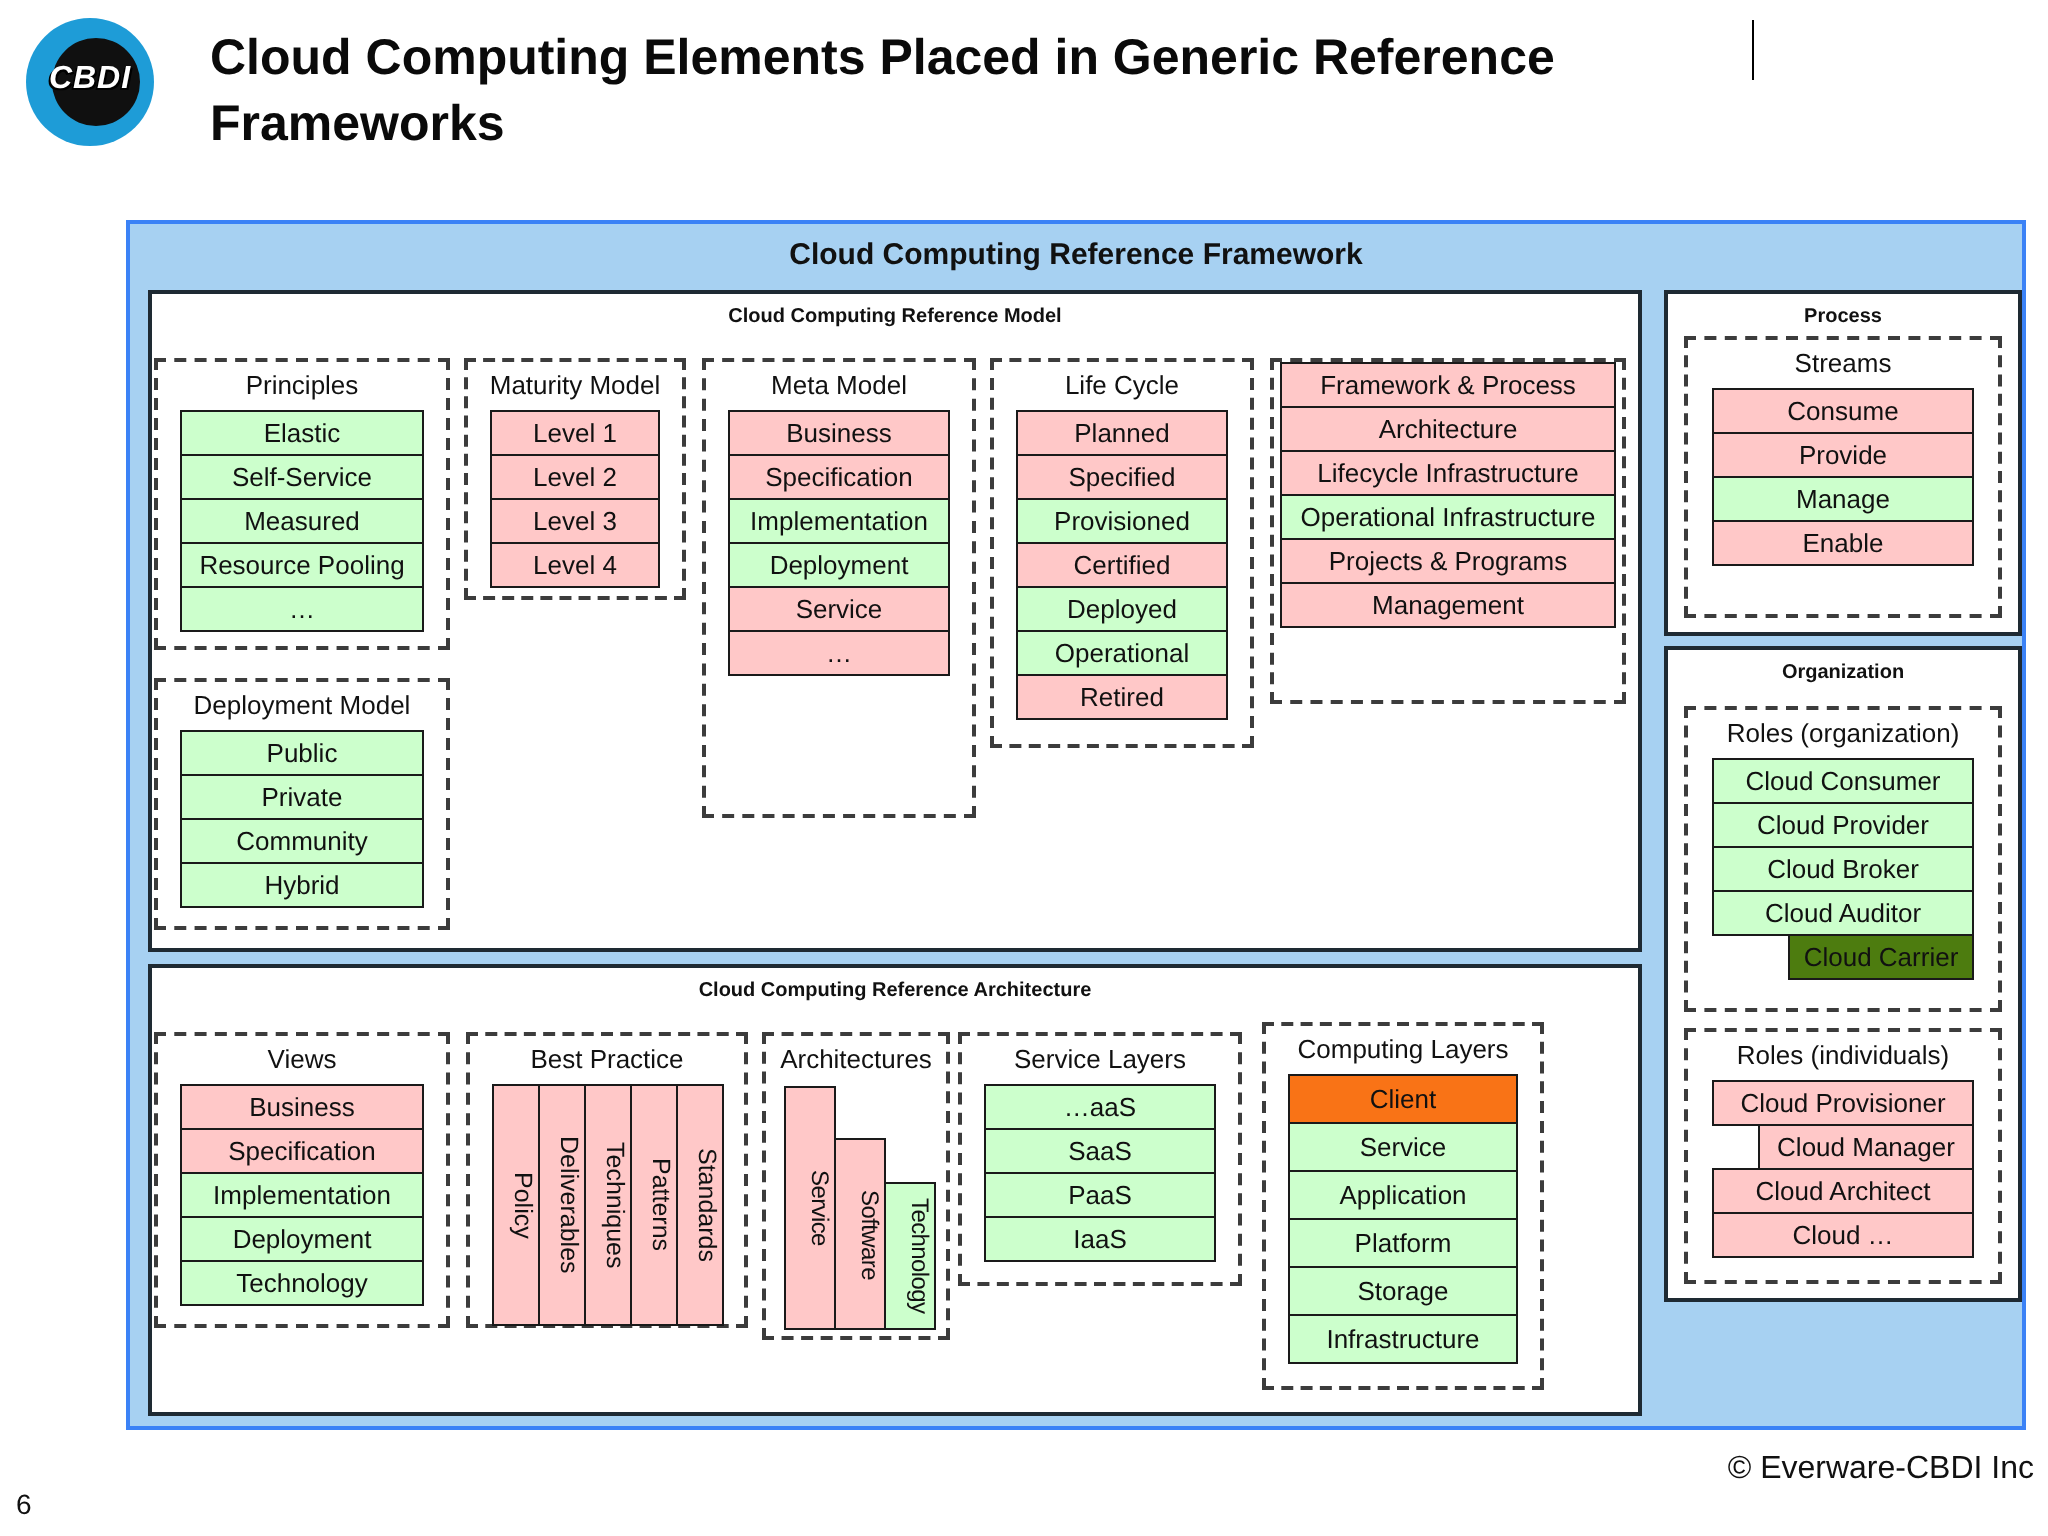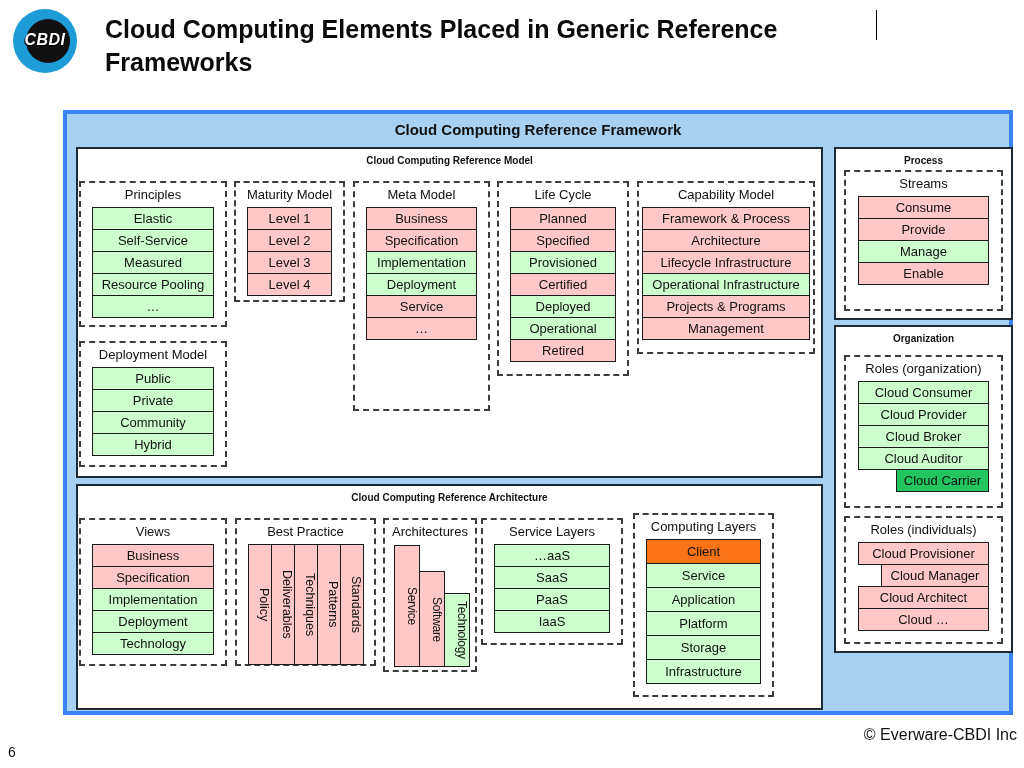--- a/index.html
+++ b/index.html
@@ -8,21 +8,21 @@
   .page { position:relative; width:1024px; height:768px; background:#fff; overflow:hidden; }
 
   
   .logo { position:absolute; left:13px; top:9px; width:64px; height:64px; border-radius:50%; }
   .logo-black { position:absolute; right:7px; top:10px; width:44px; height:44px; border-radius:50%; background:#101010; }
   .logo-text { position:absolute; left:6px; top:22px; width:52px; text-align:center; color:#fff; font-weight:bold; font-style:italic; font-size:16px; letter-spacing:0.5px; text-shadow:1px 1px 0 #000, -1px 1px 0 #000; }
   .slide-title { position:absolute; left:105px; top:13px; width:790px; font-size:25px; font-weight:bold; line-height:1.3; color:#0a0a0a; }
   .title-edge-mark { position:absolute; left:876px; top:10px; width:1px; height:30px; background:#000; }
 
   
-  .frame { position:absolute; left:63px; top:110px; width:950px; height:605px; border:4px solid #3b82f6; }
+  .frame { position:absolute; left:63px; top:110px; width:950px; height:605px; border:2px solid #3b82f6; }
   .frame-title { position:absolute; left:0; top:7px; width:100%; text-align:center; font-size:15px; font-weight:bold; }
 
   
   .panel { position:absolute; background:#fff; border:2px solid #1e2a33; }
   .panel-title { width:100%; text-align:center; font-weight:bold; font-size:10px; padding-top:6px; }
   .model-panel { left:9px; top:33px; width:747px; height:331px; }
   .arch-panel  { left:9px; top:370px; width:747px; height:226px; }
   .process-panel { left:767px; top:33px; width:179px; height:173px; }
   .org-panel   { left:767px; top:211px; width:179px; height:328px; }
 
@@ -121,21 +121,20 @@
           <div class="item" style="background: rgb(255, 200, 200);">Planned</div>
           <div class="item" style="background: rgb(255, 200, 200);">Specified</div>
           <div class="item" style="background: rgb(204, 255, 204);">Provisioned</div>
           <div class="item" style="background: rgb(255, 200, 200);">Certified</div>
           <div class="item" style="background: rgb(204, 255, 204);">Deployed</div>
           <div class="item" style="background: rgb(204, 255, 204);">Operational</div>
           <div class="item" style="background: rgb(255, 200, 200);">Retired</div>
         </div>
       </div>
     <div class="group g-capability" style="left:570px; top:67px; width:178px; height:173px;">
-        <div class="gtitle">Capability Model</div>
         <div class="stack">
           <div class="item" style="background: rgb(255, 200, 200);">Framework &amp; Process</div>
           <div class="item" style="background: rgb(255, 200, 200);">Architecture</div>
           <div class="item" style="background: rgb(255, 200, 200);">Lifecycle Infrastructure</div>
           <div class="item" style="background: rgb(204, 255, 204);">Operational Infrastructure</div>
           <div class="item" style="background: rgb(255, 200, 200);">Projects &amp; Programs</div>
           <div class="item" style="background: rgb(255, 200, 200);">Management</div>
         </div>
       </div>
     <div class="group g-deployment" style="left:12px; top:227px; width:148px; height:126px;">
@@ -206,21 +205,21 @@
           <div class="item" style="background: rgb(255, 200, 200);">Enable</div>
         </div>
       </div>
     <div class="group g-roles-org" style="left:777px; top:241px; width:159px; height:153px;">
         <div class="gtitle">Roles (organization)</div>
         <div class="stack">
           <div class="item" style="background: rgb(204, 255, 204);">Cloud Consumer</div>
           <div class="item" style="background: rgb(204, 255, 204);">Cloud Provider</div>
           <div class="item" style="background: rgb(204, 255, 204);">Cloud Broker</div>
           <div class="item" style="background: rgb(204, 255, 204);">Cloud Auditor</div>
-          <div class="item" style="background: #22c55e; margin-left: 38px;">Cloud Carrier</div>
+          <div class="item" style="background: #4d7c0f; margin-left: 38px;">Cloud Carrier</div>
         </div>
       </div>
     <div class="group g-roles-ind" style="left:777px; top:402px; width:159px; height:128px;">
         <div class="gtitle">Roles (individuals)</div>
         <div class="stack">
           <div class="item" style="background: rgb(255, 200, 200);">Cloud Provisioner</div>
           <div class="item" style="background: rgb(255, 200, 200); margin-left: 23px;">Cloud Manager</div>
           <div class="item" style="background: rgb(255, 200, 200);">Cloud Architect</div>
           <div class="item" style="background: rgb(255, 200, 200);">Cloud …</div>
         </div>

